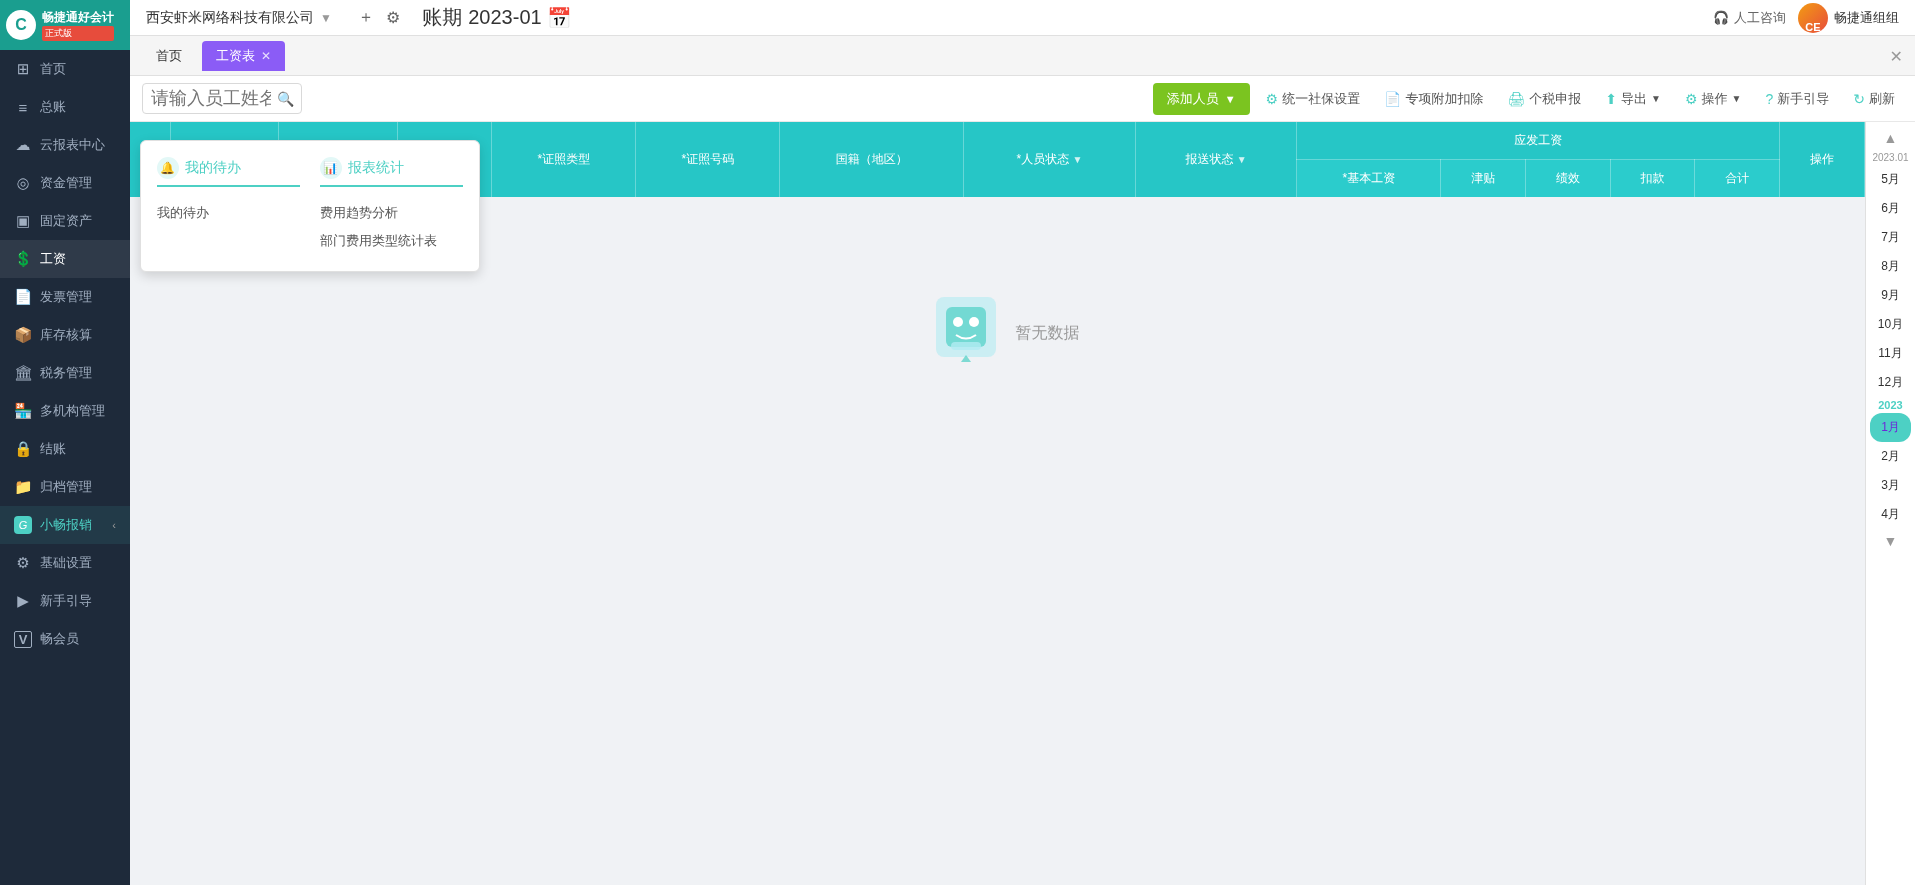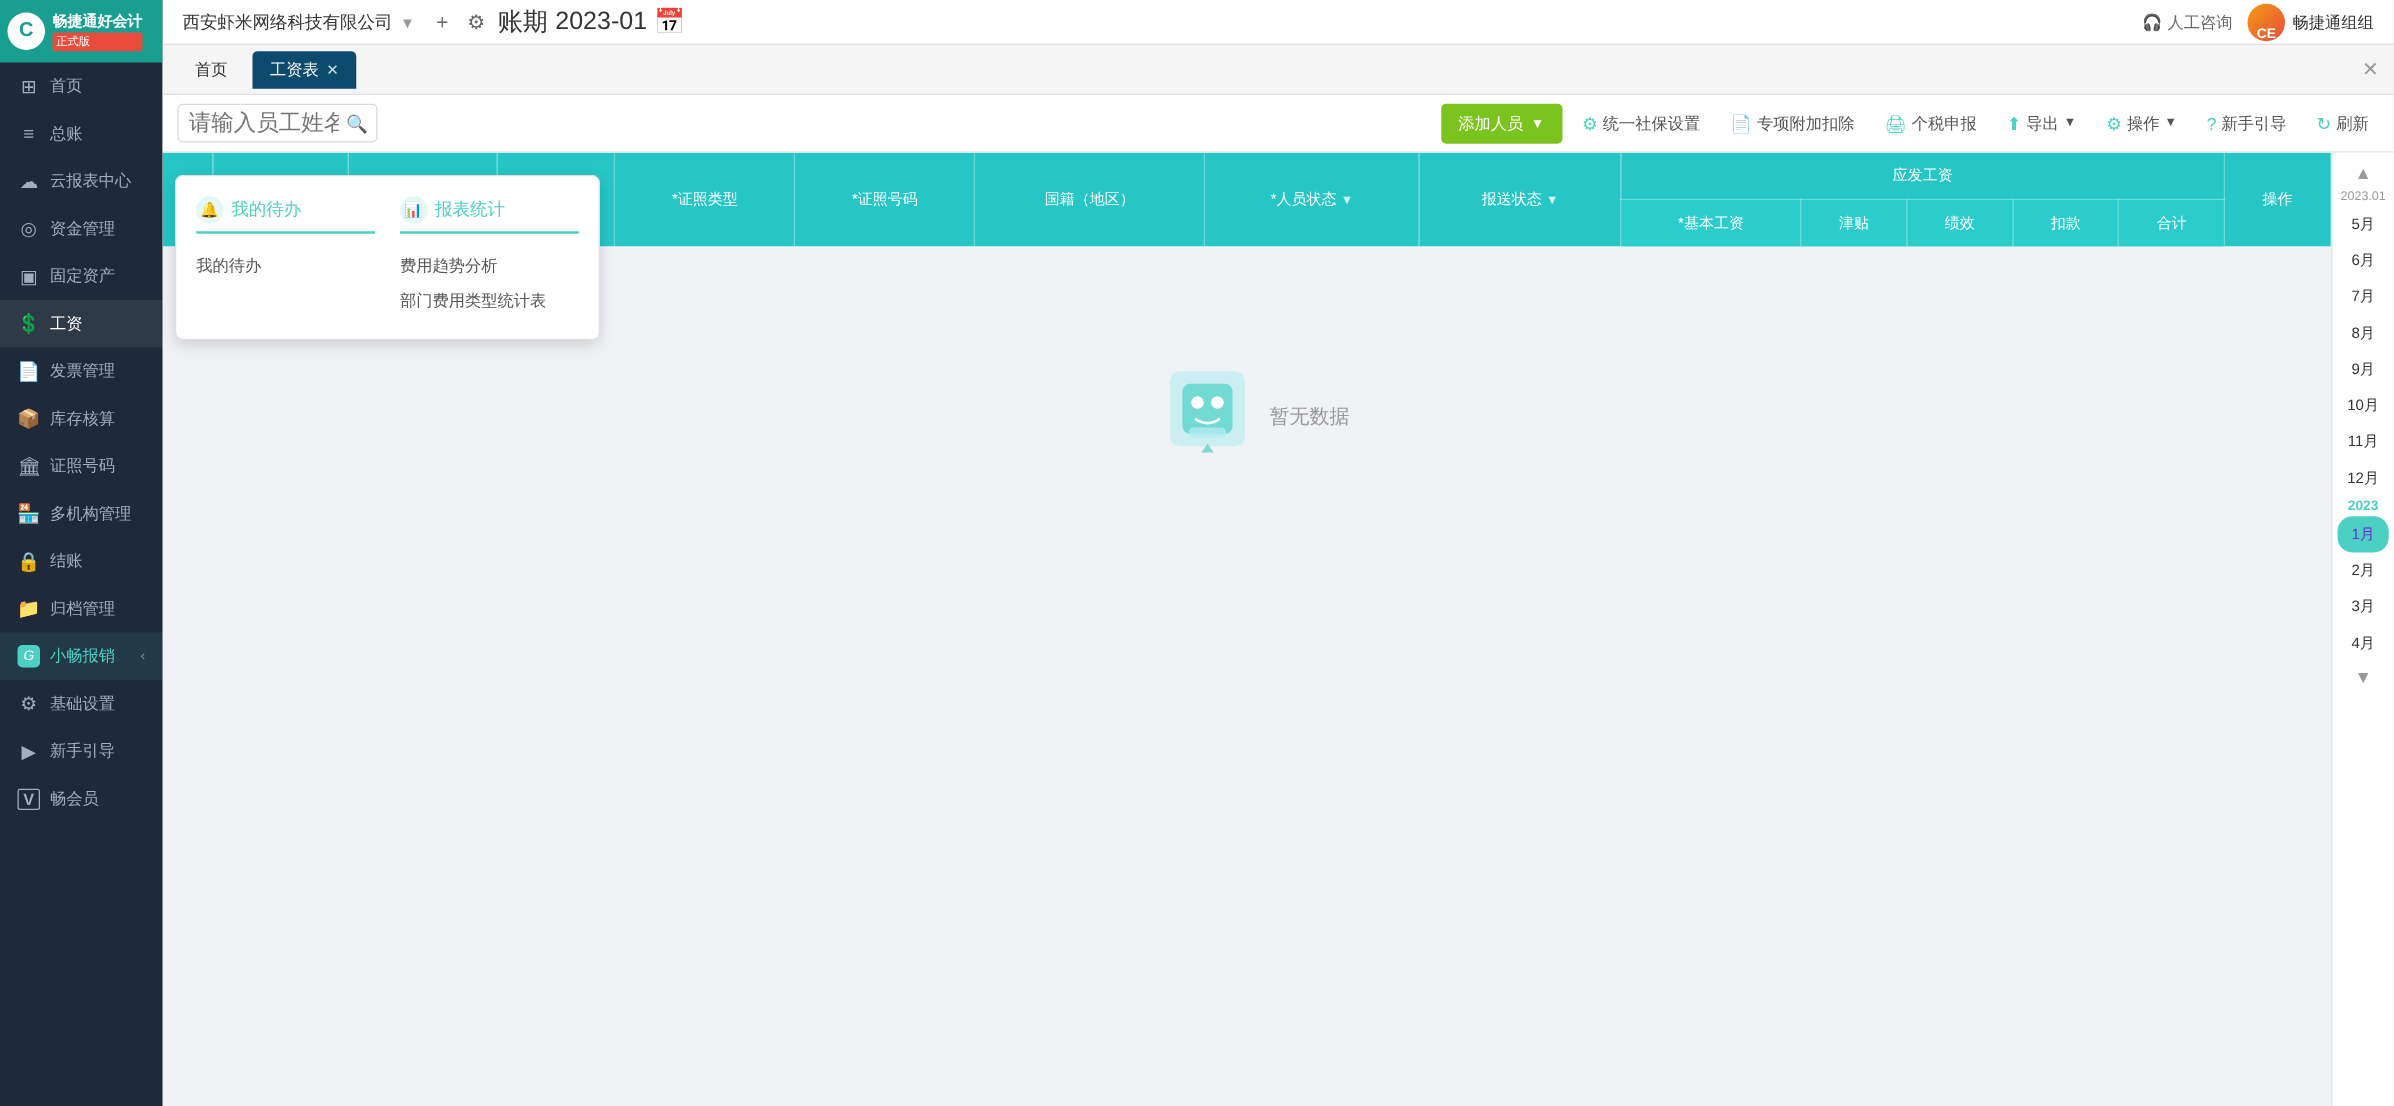--- a/index.html
+++ b/index.html
@@ -66,21 +66,21 @@
     }
 
     
     .topbar {
       height: 36px;
       background: #fff;
       display: flex;
       align-items: center;
       padding: 0 16px;
       border-bottom: 1px solid #e0e0e0;
-      gap: 10px;
+      gap: 22px;
     }
     .topbar-company {
       display: flex;
       align-items: center;
       gap: 6px;
       font-size: 14px;
       color: #333;
       cursor: pointer;
     }
     .topbar-company-arrow { color: #999; font-size: 12px; }
@@ -115,21 +115,21 @@
       display: flex;
       align-items: center;
       gap: 6px;
       padding: 6px 14px;
       font-size: 13px;
       border-radius: 4px 4px 0 0;
       cursor: pointer;
       color: #333;
     }
     .tab.active {
-      background: #0c4a6e;
+      background: #8b5cf6;
       color: #fff;
     }
     .tab-close {
       font-size: 12px;
       color: rgba(255,255,255,0.8);
       cursor: pointer;
     }
     .tab-close-button {
       position: absolute;
       right: 12px;
@@ -385,21 +385,21 @@
   <div class="sidebar-item">
     <span class="sidebar-item-icon">📄</span>
     <span>发票管理</span>
   </div>
   <div class="sidebar-item">
     <span class="sidebar-item-icon">📦</span>
     <span>库存核算</span>
   </div>
   <div class="sidebar-item">
     <span class="sidebar-item-icon">🏛</span>
-    <span>证照号码</span>
+    <span>税务管理</span>
   </div>
   <div class="sidebar-item">
     <span class="sidebar-item-icon">🏪</span>
     <span>多机构管理</span>
   </div>
   <div class="sidebar-item">
     <span class="sidebar-item-icon">🔒</span>
     <span>结账</span>
   </div>
   <div class="sidebar-item">

